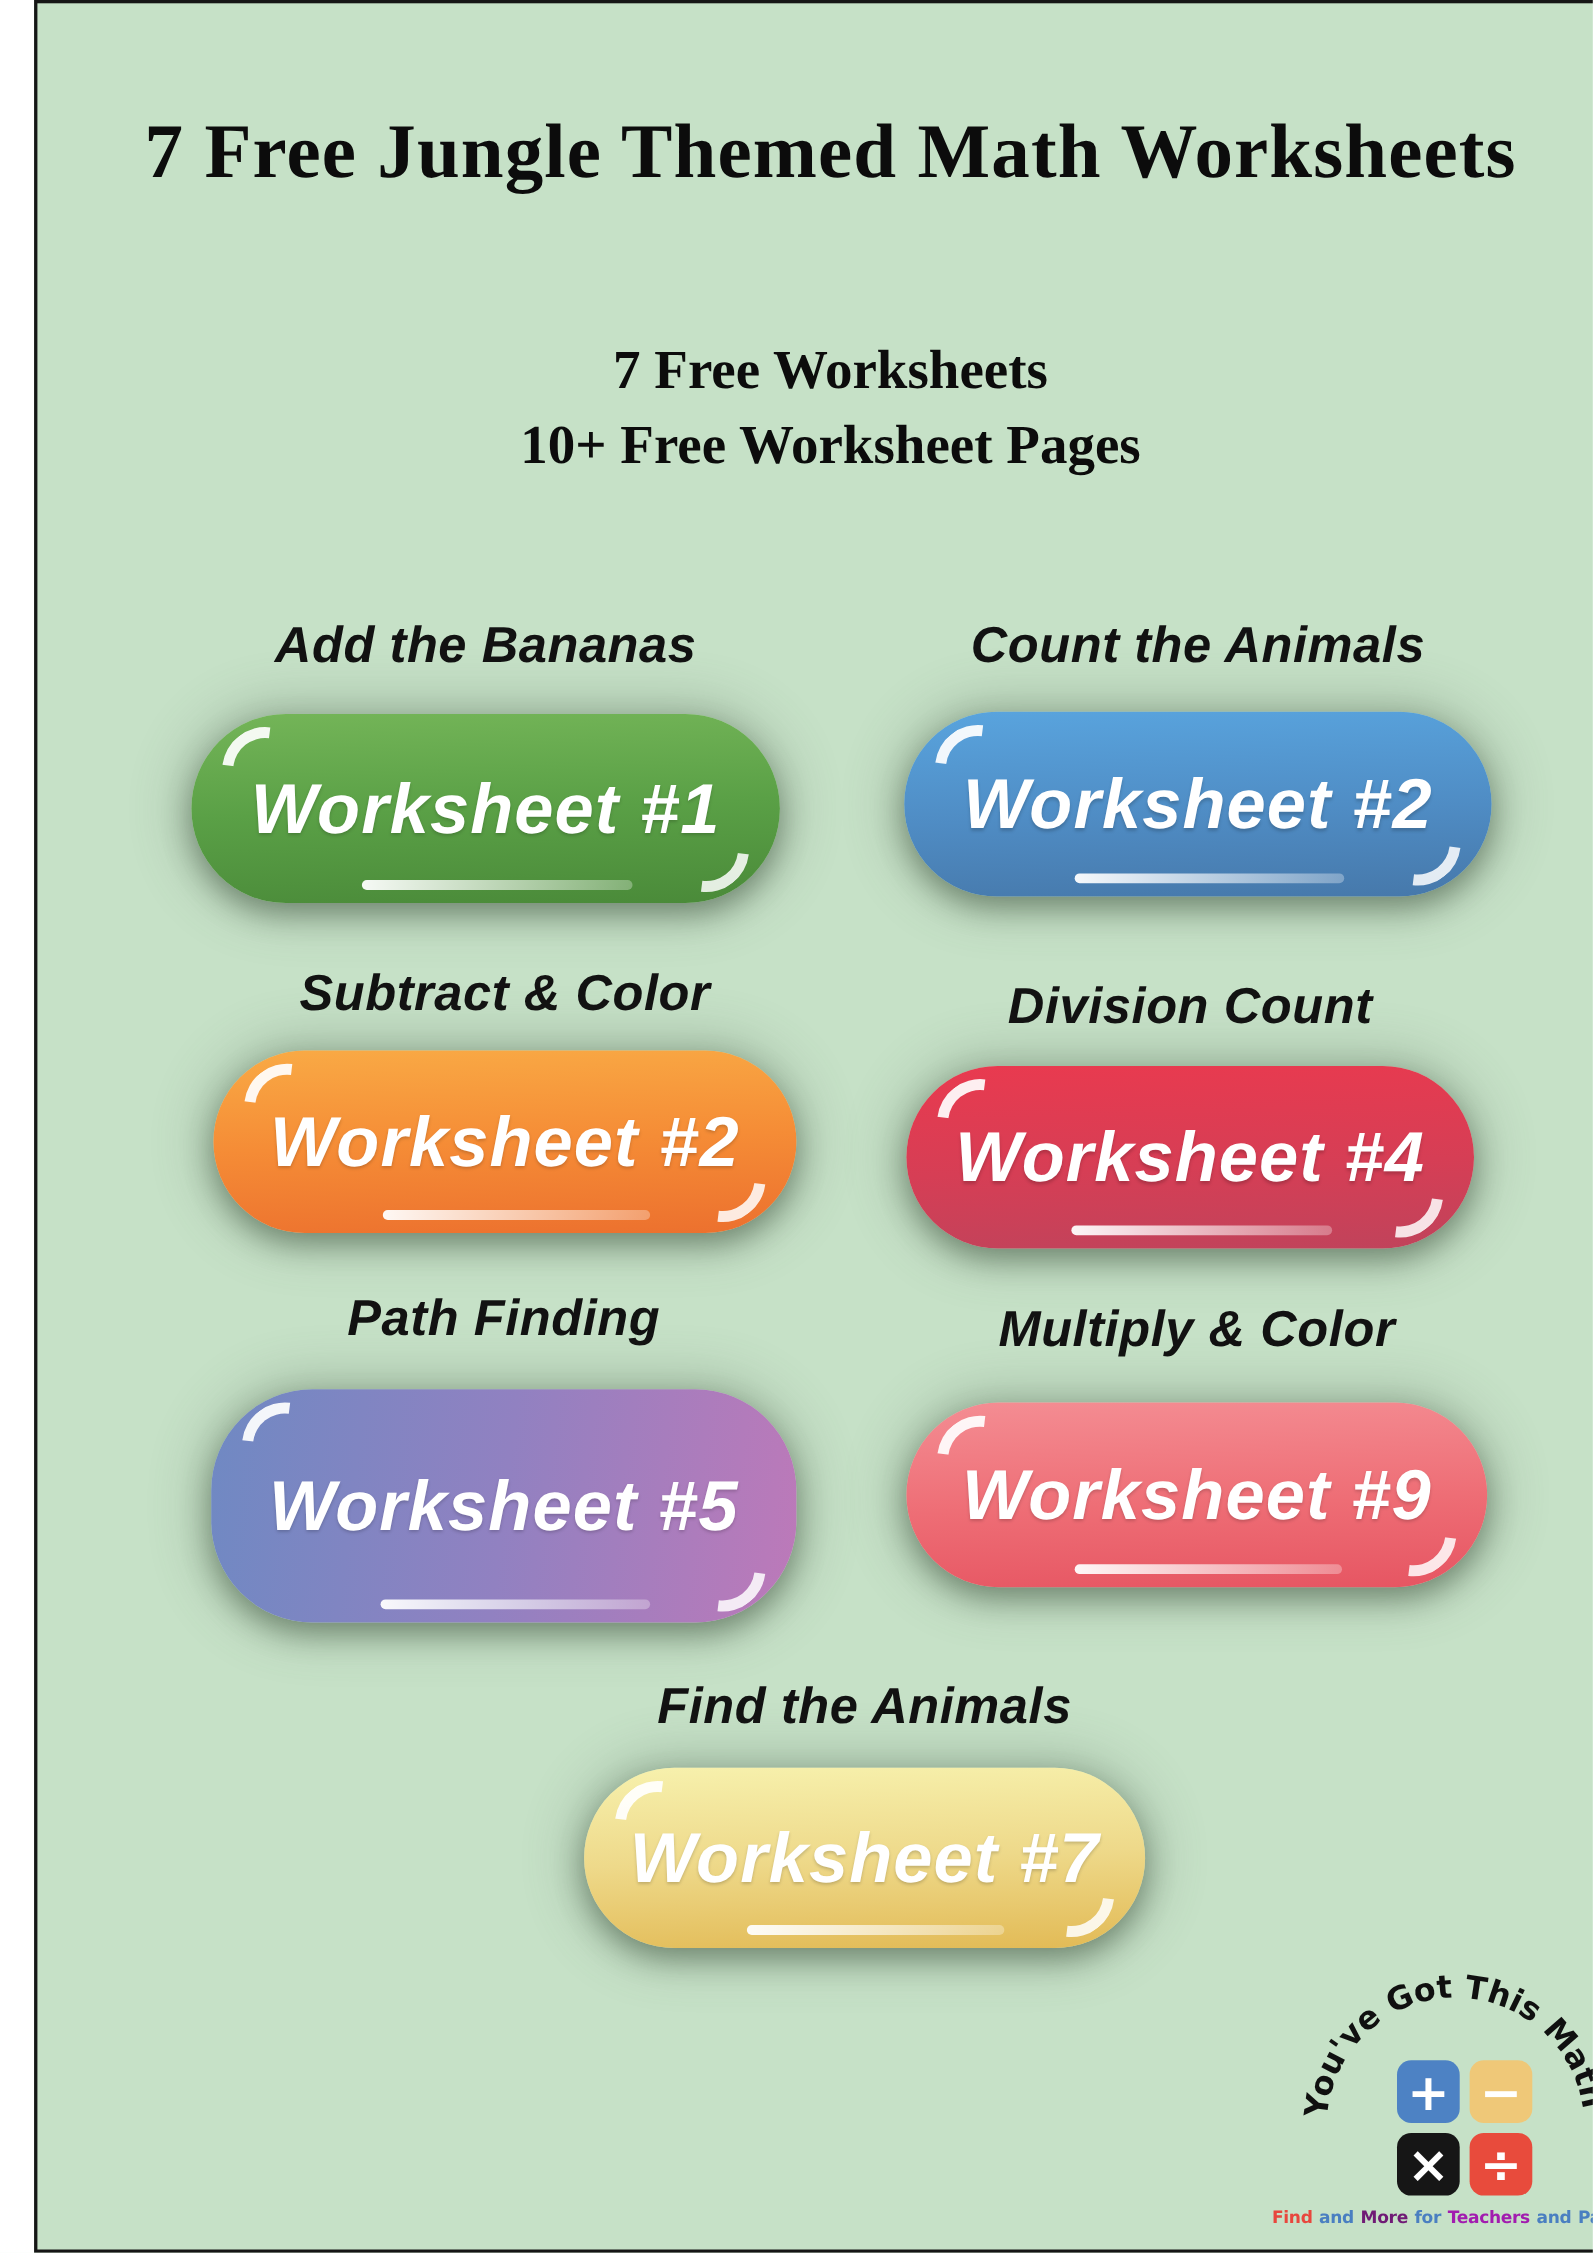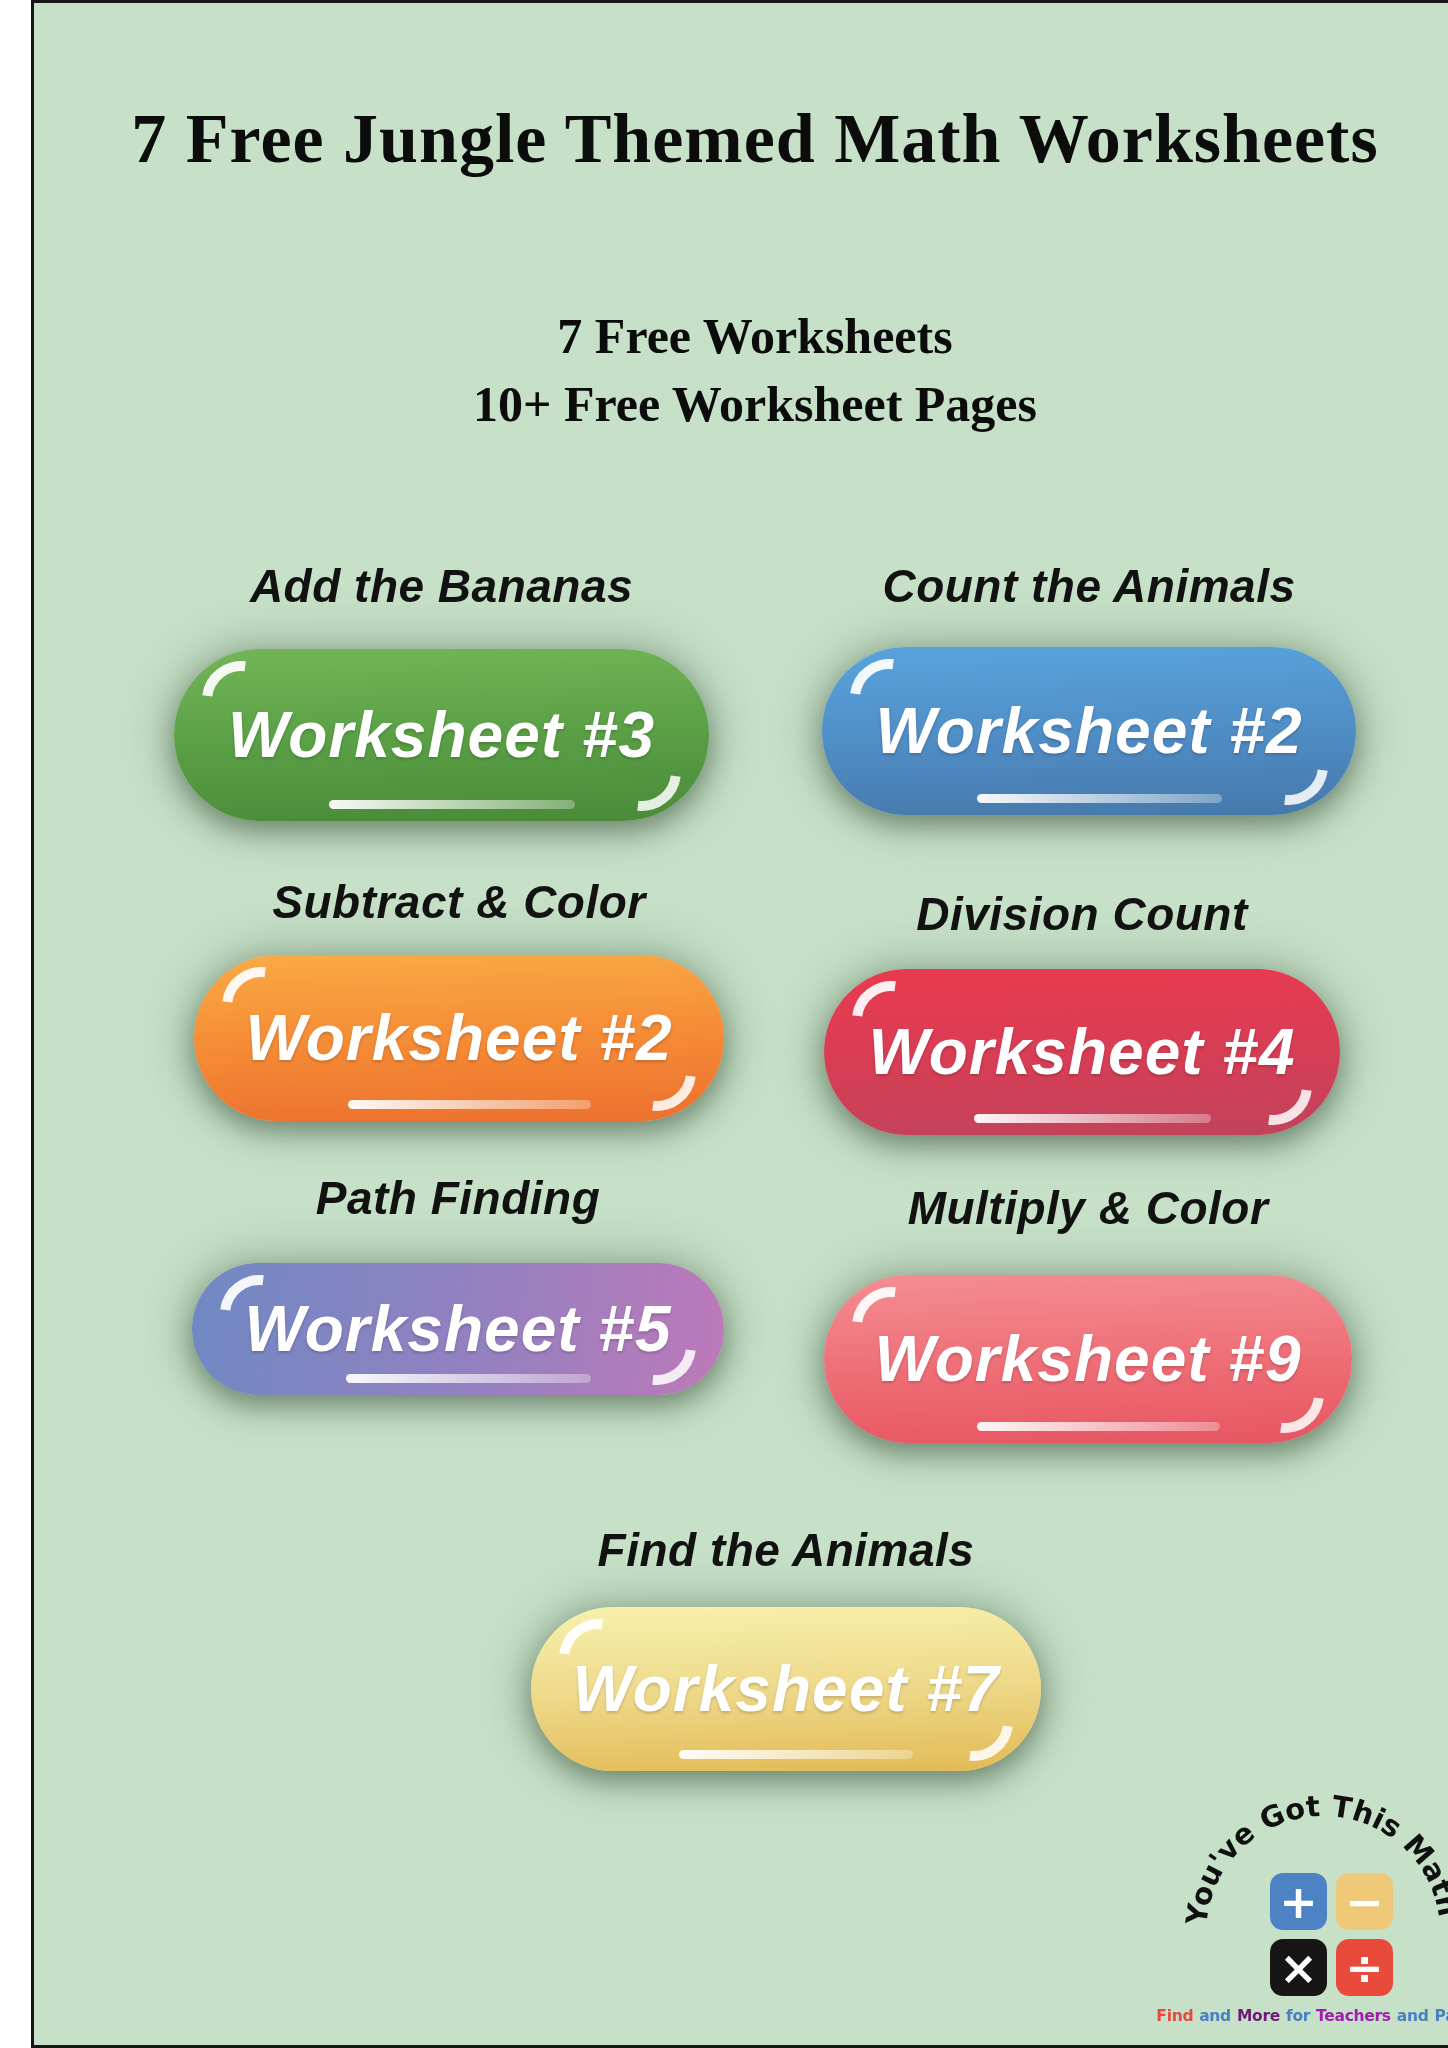--- a/index.html
+++ b/index.html
@@ -43,21 +43,21 @@
   }
   .gloss-bottom{
     position:absolute;bottom:12px;left:29%;width:46%;height:9px;border-radius:9px;
     background:linear-gradient(90deg,rgba(255,255,255,.95),rgba(255,255,255,.30));
   }
   
   .l1{left:140px;top:556px;width:535px;}  .b1{left:140px;top:646px;width:535px;height:172px;}
   .l2{left:788px;top:556px;width:534px;}  .b2{left:788px;top:644px;width:534px;height:168px;}
   .l3{left:160px;top:872px;width:530px;}  .b3{left:160px;top:952px;width:530px;height:166px;}
   .l4{left:790px;top:884px;width:516px;}  .b4{left:790px;top:966px;width:516px;height:166px;}
-  .l5{left:158px;top:1168px;width:532px;} .b5{left:158px;top:1260px;width:532px;height:132px;}
+  .l5{left:158px;top:1168px;width:532px;} .b5{left:158px;top:1260px;width:532px;height:212px;}
   .l6{left:790px;top:1178px;width:528px;} .b6{left:790px;top:1272px;width:528px;height:168px;}
   .l7{left:497px;top:1520px;width:510px;} .b7{left:497px;top:1604px;width:510px;height:164px;}
   
   .logo{position:absolute;left:1148px;top:1782px;width:292px;height:258px;}
   .logo-arc{position:absolute;left:0;top:0;width:292px;height:258px;overflow:visible;}
   .logo-arc text{
     font-family:"DejaVu Sans",sans-serif;font-weight:bold;font-size:29px;fill:#101010;
   }
   .logo-tiles{
     position:absolute;left:88px;top:88px;
@@ -82,21 +82,21 @@
 
   <div class="title">7 Free Jungle Themed Math Worksheets</div>
 
   <div class="subtitle">
     <div>7 Free Worksheets</div>
     <div>10+ Free Worksheet Pages</div>
   </div>
 
   <div class="ws-label l1">Add the Bananas</div>
   <div class="btn b1" style="background: linear-gradient(178deg, rgb(116, 181, 88) 0%, rgb(90, 160, 70) 50%, rgb(74, 138, 57) 100%);">
-    <span class="btn-text">Worksheet #3</span>
+    <span class="btn-text">Worksheet #1</span>
     <span class="gloss-tl"></span>
     <span class="gloss-br"></span>
     <span class="gloss-bottom"></span>
   </div>
 
   <div class="ws-label l2">Count the Animals</div>
   <div class="btn b2" style="background: linear-gradient(178deg, rgb(89, 164, 222) 0%, rgb(79, 140, 196) 55%, rgb(70, 120, 170) 100%);">
     <span class="btn-text">Worksheet #2</span>
     <span class="gloss-tl"></span>
     <span class="gloss-br"></span>

